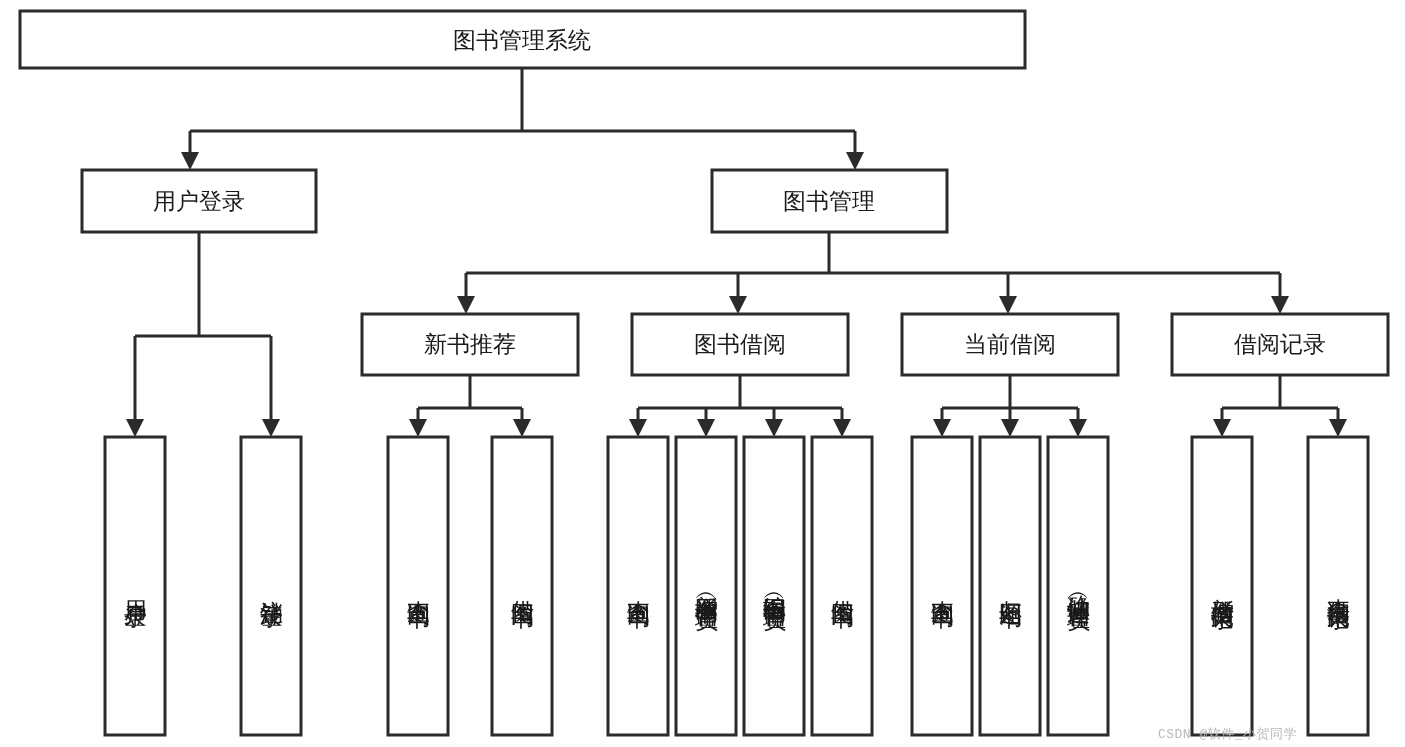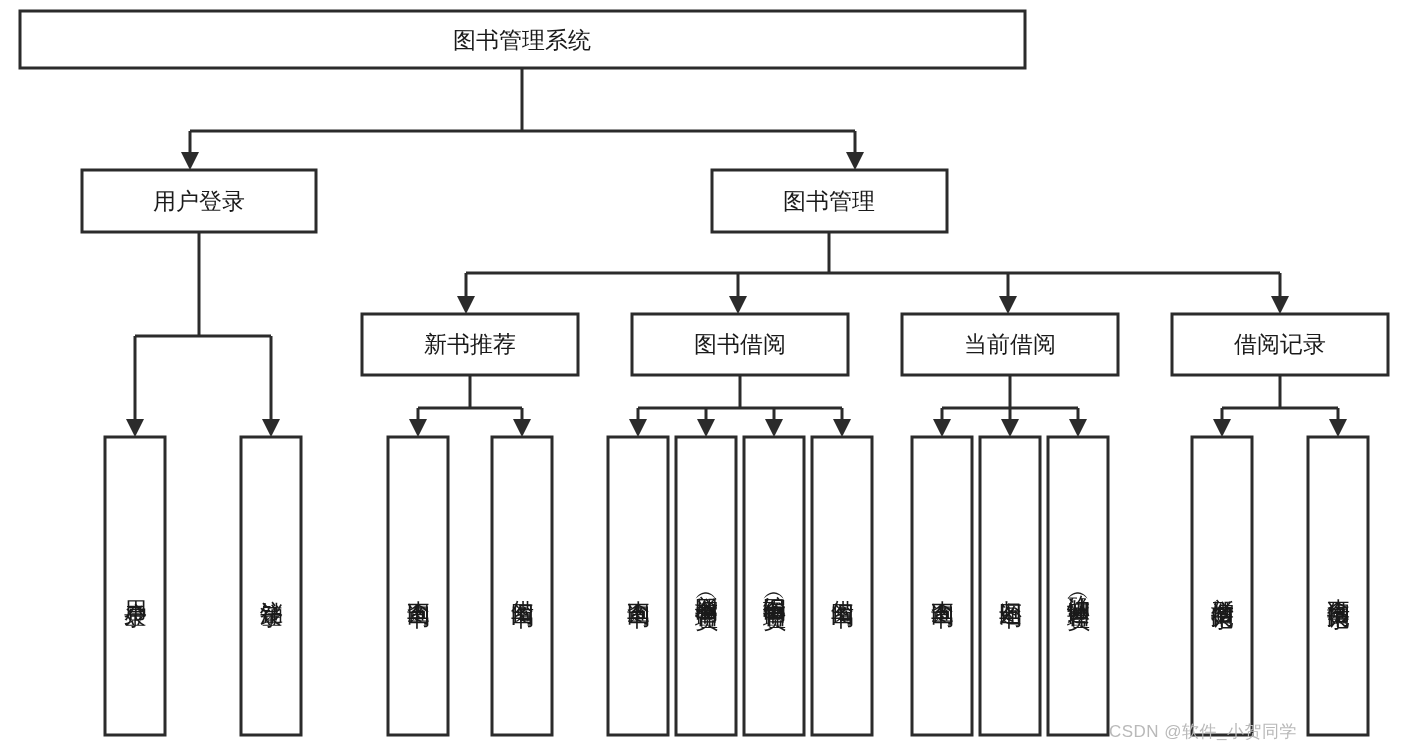--- a/index.html
+++ b/index.html
@@ -63,22 +63,22 @@
     align-items: center;
     justify-content: center;
     text-align: center;
     white-space: nowrap;
     pointer-events: none;
   }
   .watermark {
     position: absolute;
     right: 8px;
     bottom: 4px;
-    font-family: Liberation Sans, sans-serif;
-    font-size: 17px;
+    font-family: Liberation Mono, monospace;
+    font-size: 13px;
     color: #b9b9b9;
     letter-spacing: 0.5px;
     white-space: nowrap;
   }
 </style>
 </head>
 <body>
 
 <div id="diagram-root">
 

